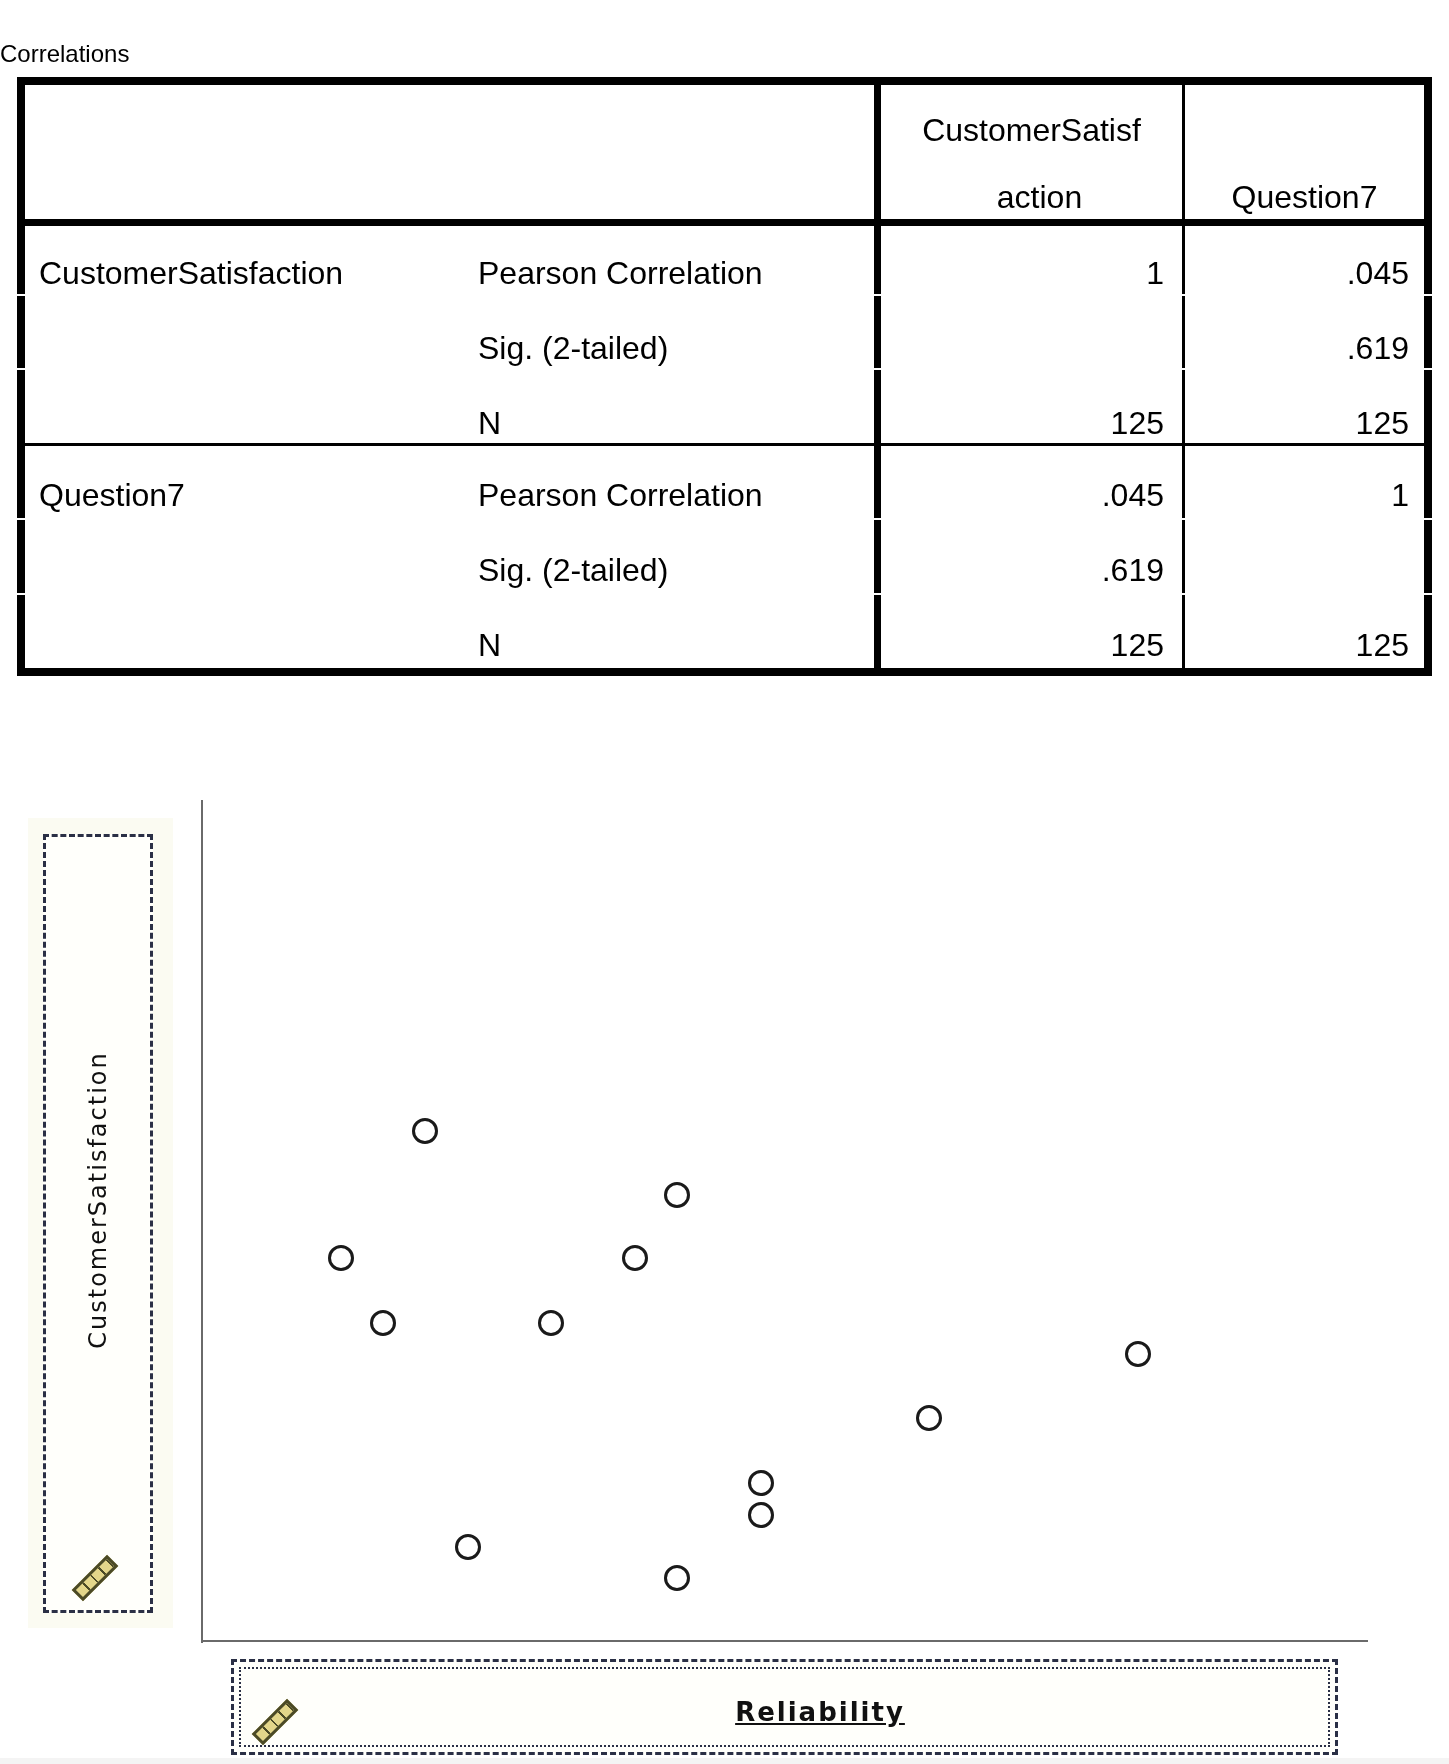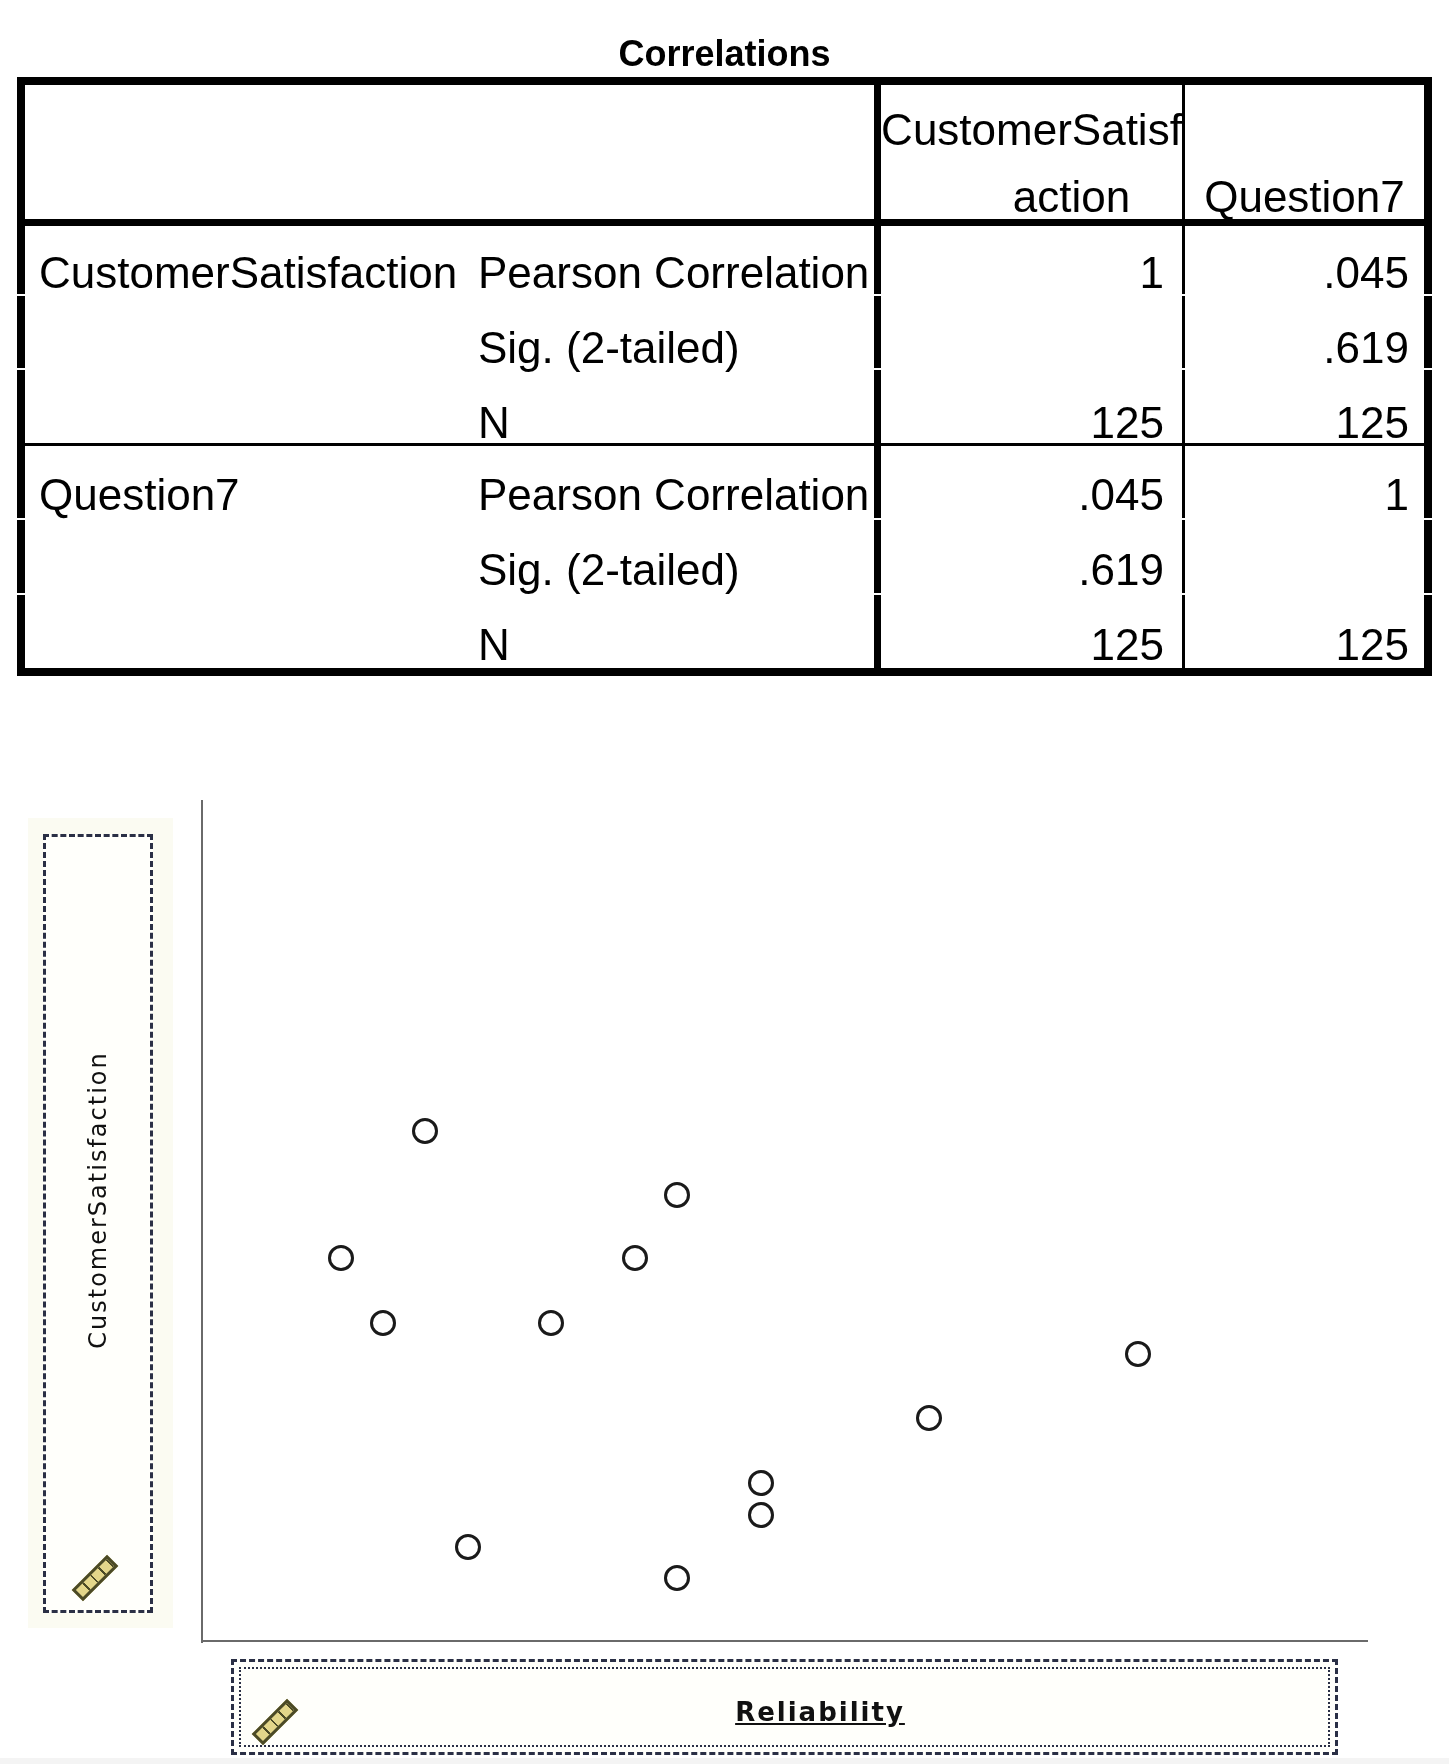--- a/index.html
+++ b/index.html
@@ -1,25 +1,25 @@
 <!DOCTYPE html>
 <html><head>
 <meta charset="utf-8">
 <style>
   html, body { margin: 0; padding: 0; background: #ffffff; }
   body { width: 1449px; height: 1764px; position: relative; overflow: hidden;
          font-family: "Liberation Sans", sans-serif; color: #000; }
 
-  .title { position: absolute; left: 0; width: 1449px; top: 32px; text-align: center;
-           font-weight: bold; font-size: 36px; line-height: 44px; }
+  .title { position: absolute; left: 0; width: 1449px; top: 32px; 
+           font-weight: normal; font-size: 24px; line-height: 44px; }
 
   
   .tbl { position: absolute; left: 17px; top: 77px; width: 1415px; height: 600px; }
   .hline, .vline { position: absolute; background: #000; }
-  .cell { position: absolute; font-size: 44px; line-height: 40px; white-space: nowrap; }
+  .cell { position: absolute; font-size: 32px; line-height: 40px; white-space: nowrap; }
   .cell.r { text-align: right; }
   .cell.c { text-align: center; }
   .yaxis { position: absolute; left: 201px; top: 800px; width: 2px; height: 843px; background: #6a6a6a; }
   .xaxis { position: absolute; left: 201px; top: 1640px; width: 1167px; height: 2px; background: #6a6a6a; }
   .ylabel-box { position: absolute; left: 43px; top: 834px; width: 110px; height: 779px;
                 border: 3px dashed #2a2f45; box-sizing: border-box; background: #fffffb; }
   .ylabel-halo { position: absolute; left: 28px; top: 818px; width: 145px; height: 810px; background: #fbfbf2; }
   .ylabel { position: absolute; left: 98px; top: 1200px; transform: translate(-50%,-50%) rotate(-90deg);
             font-family: "DejaVu Sans", sans-serif; font-size: 24px; letter-spacing: 2px; color: #111; white-space: nowrap; }
   .xlabel-box { position: absolute; left: 231px; top: 1659px; width: 1107px; height: 96px;
@@ -51,21 +51,21 @@
   <div class="vline" style="left:857px;top:0;width:7px;height:599px;"></div>
   <div class="vline" style="left:1165px;top:0;width:3px;height:599px;"></div>
   <div class="vline" style="left:1407px;top:0;width:8px;height:599px;"></div>
 
   <div class="hline" style="left:0;top:217px;width:1415px;height:2px;background:#fff;"></div>
   <div class="hline" style="left:0;top:291px;width:1415px;height:2px;background:#fff;"></div>
   <div class="hline" style="left:0;top:441px;width:1415px;height:2px;background:#fff;"></div>
   <div class="hline" style="left:0;top:516px;width:1415px;height:2px;background:#fff;"></div>
 
   <div class="cell c" style="left:864px;width:301px;top:33px;">CustomerSatisf</div>
-  <div class="cell c" style="left:904px;width:301px;top:100px;">action</div>
+  <div class="cell c" style="left:872px;width:301px;top:100px;">action</div>
   <div class="cell c" style="left:1168px;width:239px;top:100px;">Question7</div>
 
   <div class="cell" style="left:22px;top:176px;">CustomerSatisfaction</div>
   <div class="cell" style="left:461px;top:176px;">Pearson Correlation</div>
   <div class="cell r" style="left:864px;width:283px;top:176px;">1</div>
   <div class="cell r" style="left:1168px;width:224px;top:176px;">.045</div>
 
   <div class="cell" style="left:461px;top:251px;">Sig. (2-tailed)</div>
   <div class="cell r" style="left:864px;width:283px;top:251px;"></div>
   <div class="cell r" style="left:1168px;width:224px;top:251px;">.619</div>

